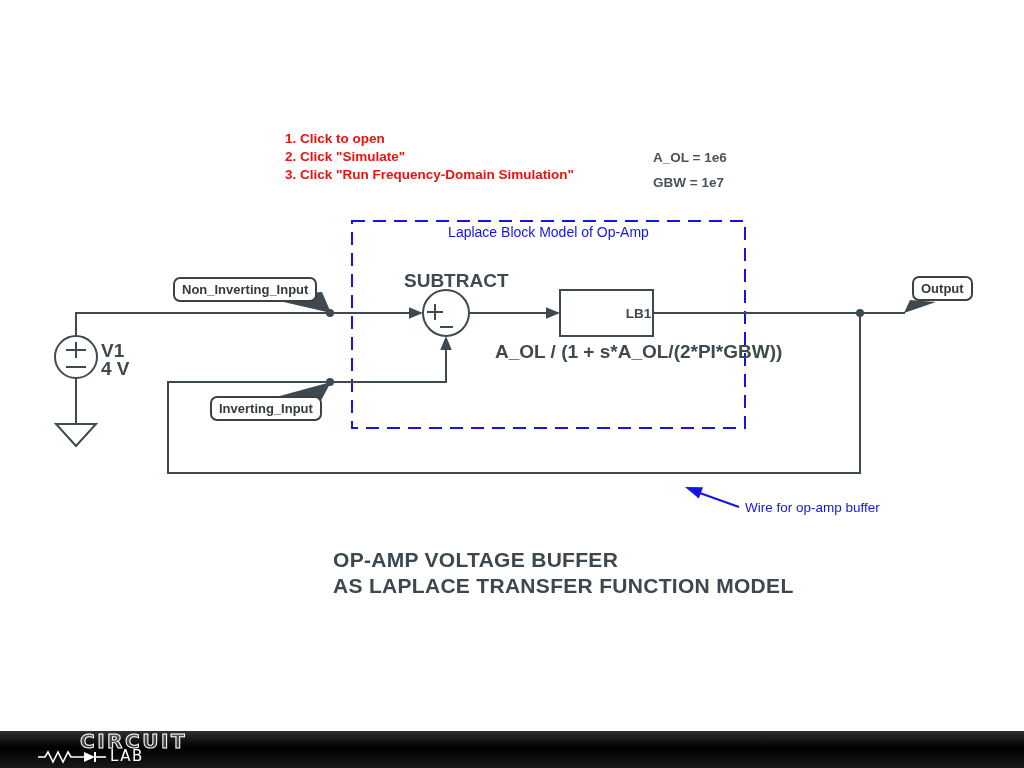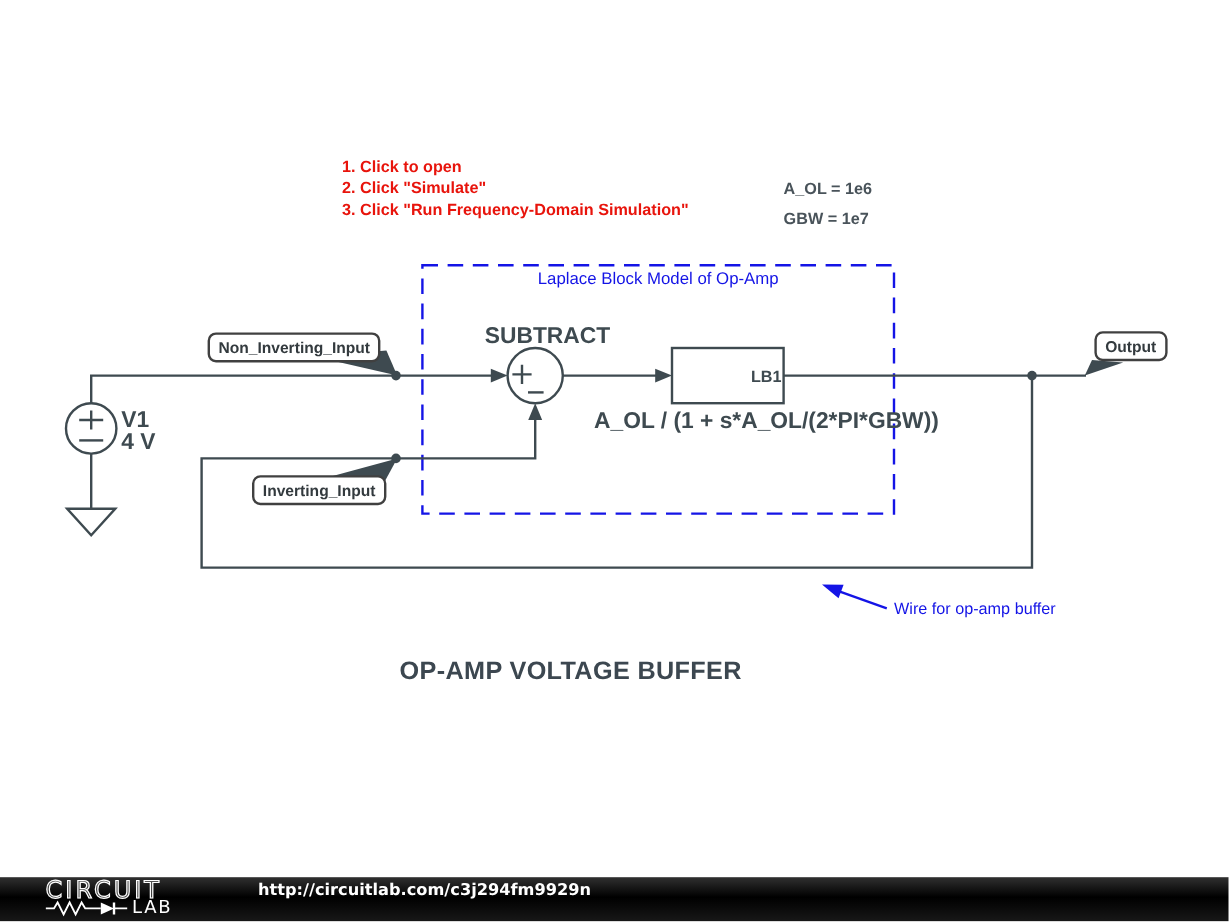--- a/index.html
+++ b/index.html
@@ -30,21 +30,21 @@
 
   .main-title { position:absolute; left:333px; top:547px; color:#3c4750;
     font-weight:bold; font-size:21px; line-height:26px; letter-spacing:0.3px;
     white-space:nowrap; }
 
   .footer { position:absolute; left:0; top:731px; width:1024px; height:37px;
     background:linear-gradient(180deg,#303030 0%, #000000 45%, #181818 100%);
     color:#fff; font-family:"DejaVu Sans", sans-serif; }
   .logo { position:absolute; left:38px; top:1px; width:150px; }
   .logo-circuit { font-size:20px; line-height:19px; letter-spacing:2.5px;
-    color:rgba(255,255,255,0.22); -webkit-text-stroke:1px #ffffff; font-weight:400; }
+    color:rgba(255,255,255,0.22); -webkit-text-stroke:1px #ffffff; font-weight:700;margin-left:42px; }
   .logo-row2 { display:flex; align-items:center; margin-top:-2px; }
   .logo-lab { font-weight:normal; font-size:15px; letter-spacing:1.5px; line-height:15px; }
   .footer-text { position:absolute; left:215px; top:3px; }
   .ft-line { font-size:13.5px; line-height:16px; font-weight:bold; white-space:nowrap; }
   .ft-author { font-style:italic; }
   .ft-sep { margin:0 4px; }
 </style>
 </head>
 <body>
 
@@ -120,33 +120,33 @@
   <div class="schem-label" style="left:101px; top:358px">4 V</div>
 
   <div class="callout" style="left:173px; top:277px">Non_Inverting_Input</div>
   <div class="callout" style="left:210px; top:396px">Inverting_Input</div>
   <div class="callout" style="left:912px; top:276px">Output</div>
 
   <div class="wire-note">Wire for op-amp buffer</div>
 
   <div class="main-title">
     <div>OP-AMP VOLTAGE BUFFER</div>
+    <div>AS LAPLACE TRANSFER FUNCTION MODEL</div>
   </div>
 
   <div class="footer">
     <div class="logo">
       <div class="logo-circuit">CIRCUIT</div>
       <div class="logo-row2">
         <svg width="72" height="14" viewBox="0 0 72 14">
           <polyline points="0,7 7,7 10,2 15,12 20,2 25,12 30,2 33,7 46,7" fill="none" stroke="#ffffff" stroke-width="1.6"></polyline>
           <polygon points="46,2 46,12 57,7" fill="#ffffff"></polygon>
           <line x1="57" y1="2" x2="57" y2="12" stroke="#ffffff" stroke-width="2"></line>
           <line x1="57" y1="7" x2="68" y2="7" stroke="#ffffff" stroke-width="1.6"></line>
         </svg>
         <span class="logo-lab">LAB</span>
       </div>
     </div>
     <div class="footer-text">
-      <div class="ft-line">http://circuitlab.com/c3j294fm9929n</div>
     </div>
   </div>
 
 </div>
 
 </body></html>

